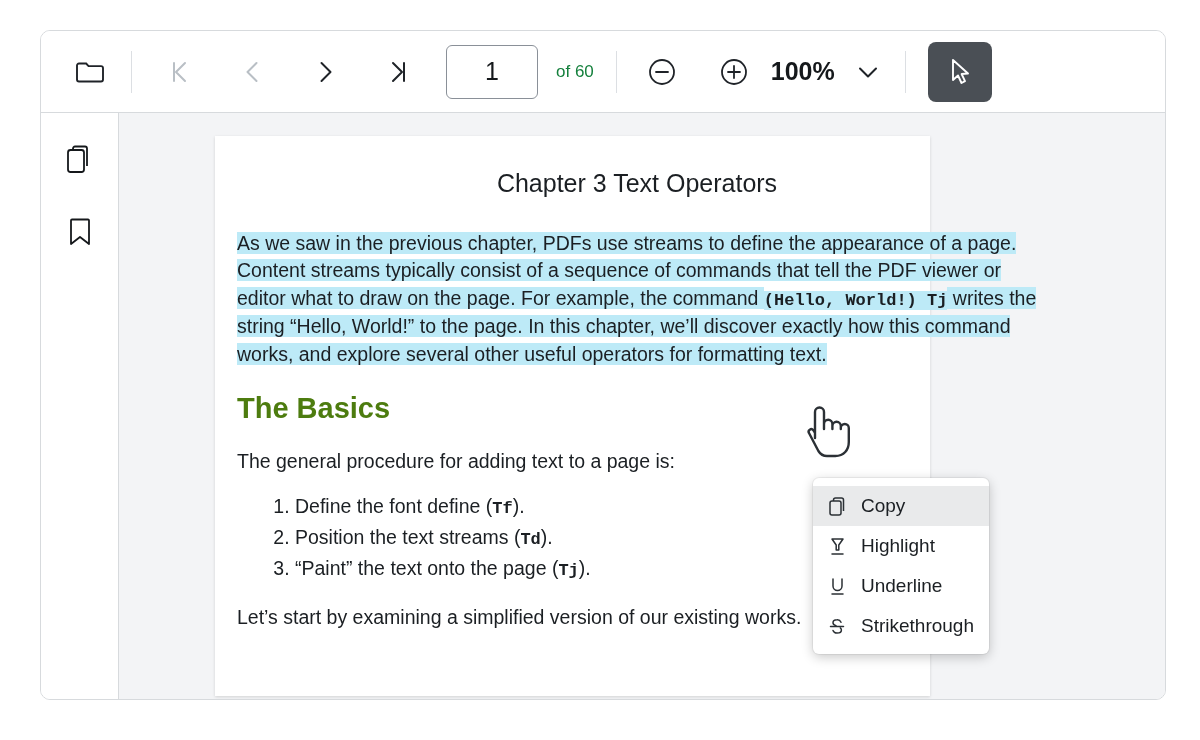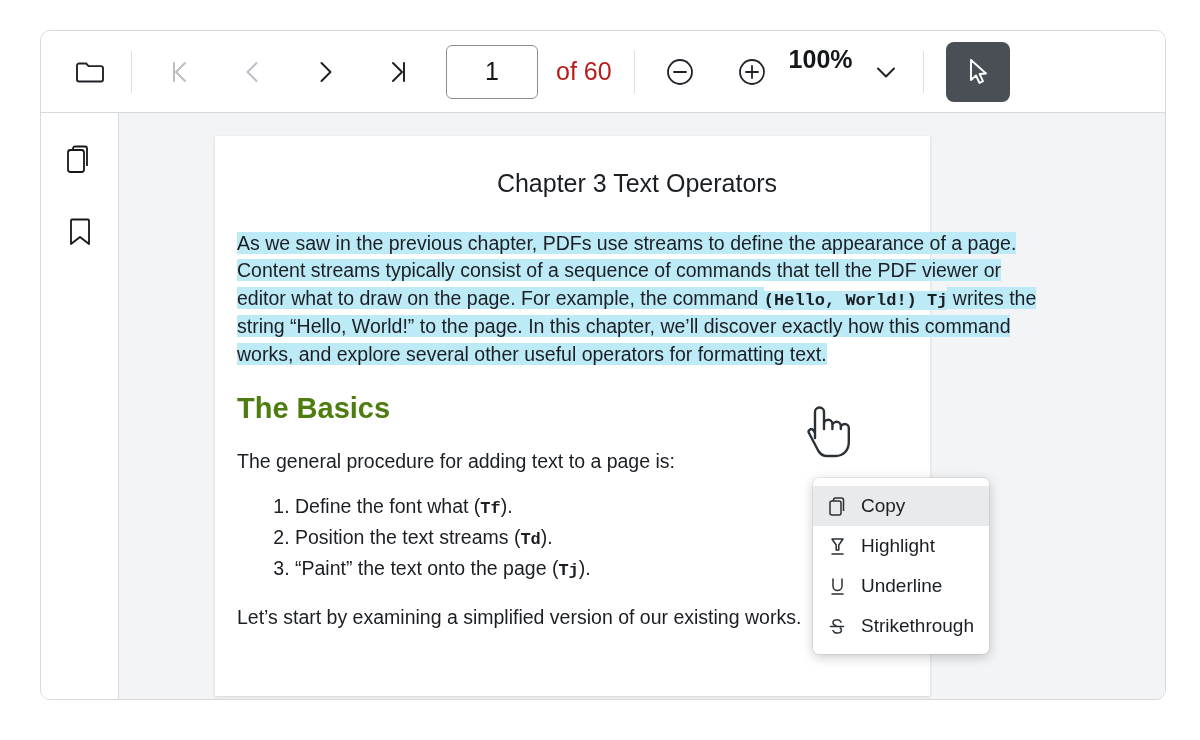--- a/index.html
+++ b/index.html
@@ -37,21 +37,21 @@
     position: relative;
     height: 82px;
     border-bottom: 1px solid #d7dadd;
     display: flex;
     align-items: center;
     box-sizing: border-box;
     background: #ffffff;
   }
   .tb-group {
     display: flex;
-    align-items: flex-start;
+    align-items: center;
   }
   .tb-btn {
     width: 54px;
     height: 54px;
     display: flex;
     align-items: center;
     justify-content: center;
     border-radius: 6px;
     color: #1f2328;
   }
@@ -69,22 +69,22 @@
     border-radius: 6px;
     font-size: 25px;
     text-align: center;
     color: #15181b;
     font-family: "Liberation Sans", sans-serif;
     box-sizing: border-box;
     background: #fff;
     outline: none;
   }
   .page-of {
-    font-size: 25px;
-    color: #b91c1c;
+    font-size: 17px;
+    color: #15803d;
     margin-left: 18px;
     white-space: nowrap;
   }
   .zoom-label {
     font-size: 25px;
     color: #15181b;
     font-weight: bold;
     margin: 0 6px 0 10px;
     white-space: nowrap;
   }
@@ -323,21 +323,21 @@
 
             <div class="chap-title">Chapter 3  Text Operators</div>
 
             <p class="para"><span class="hl">As we saw in the previous chapter, PDFs use streams to define the appearance of a page. Content streams typically consist of a sequence of commands that tell the PDF viewer or editor what to draw on the page. For example, the command </span><span class="hl mono">(Hello, World!) Tj</span><span class="hl"> writes the string “Hello, World!” to the page. In this chapter, we’ll discover exactly how this command works, and explore several other useful operators for formatting text.</span></p>
 
             <h2 class="sec">The Basics</h2>
 
             <p class="para">The general procedure for adding text to a page is:</p>
 
             <ol class="steps">
-              <li><span>Define the font what (</span><code>Tf</code><span>).</span></li>
+              <li><span>Define the font define (</span><code>Tf</code><span>).</span></li>
               <li><span>Position the text streams (</span><code>Td</code><span>).</span></li>
               <li><span>“Paint” the text onto the page (</span><code>Tj</code><span>).</span></li>
             </ol>
 
             <p class="para">Let’s start by examining a simplified version of our existing works.</p>
           </div>
         </div>
 
         <div class="ctx-menu">
           <div class="ctx-item active">

